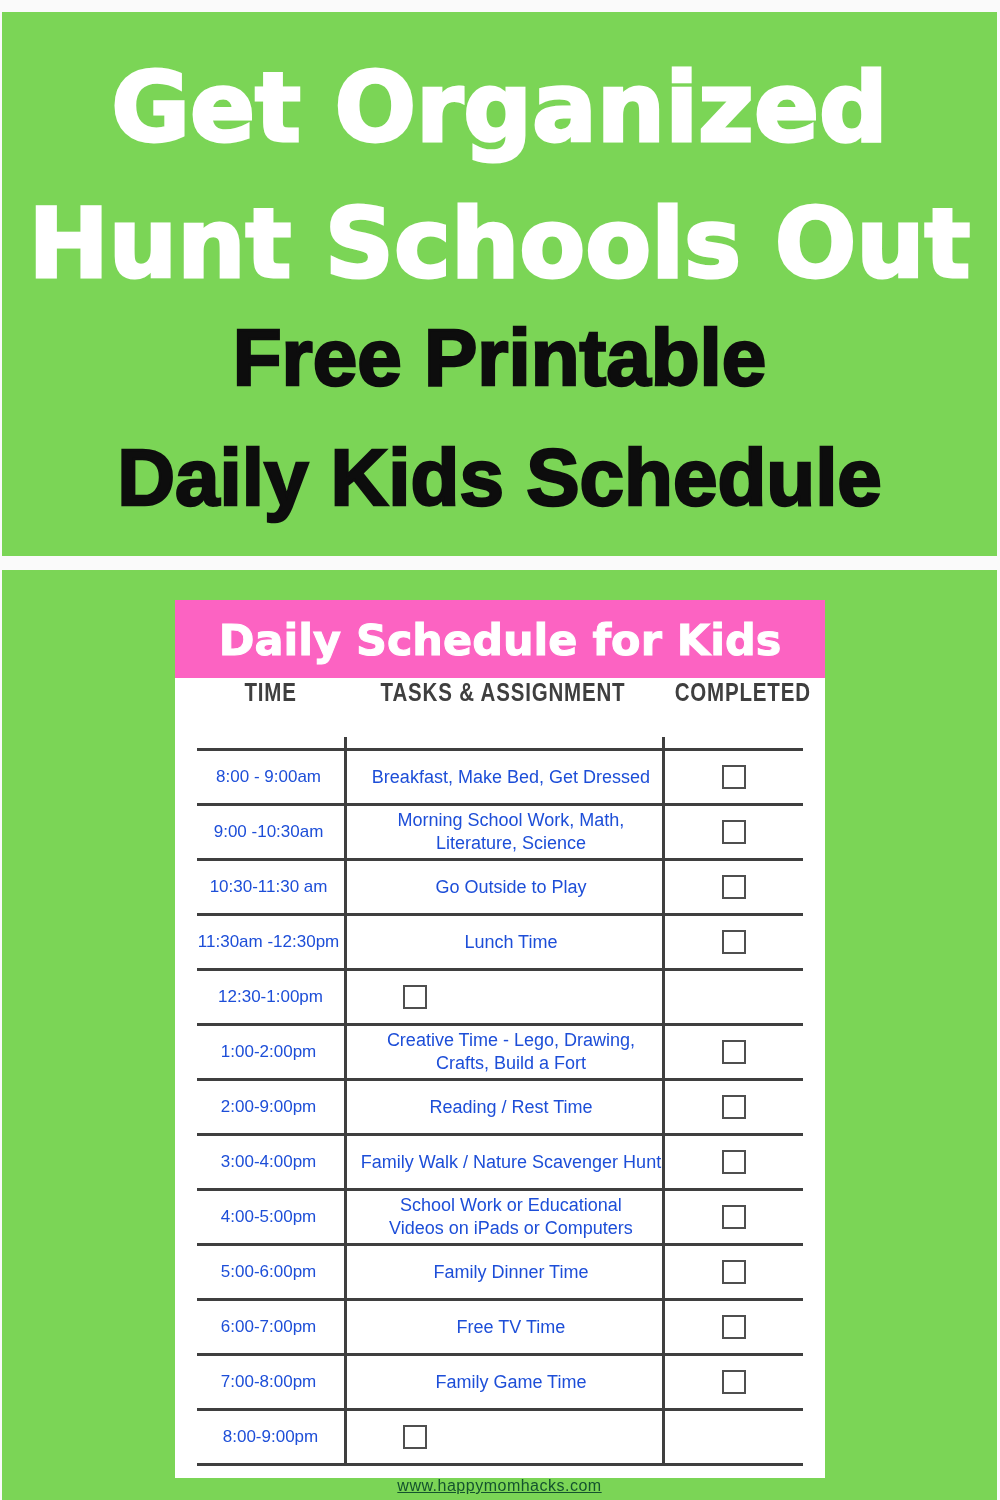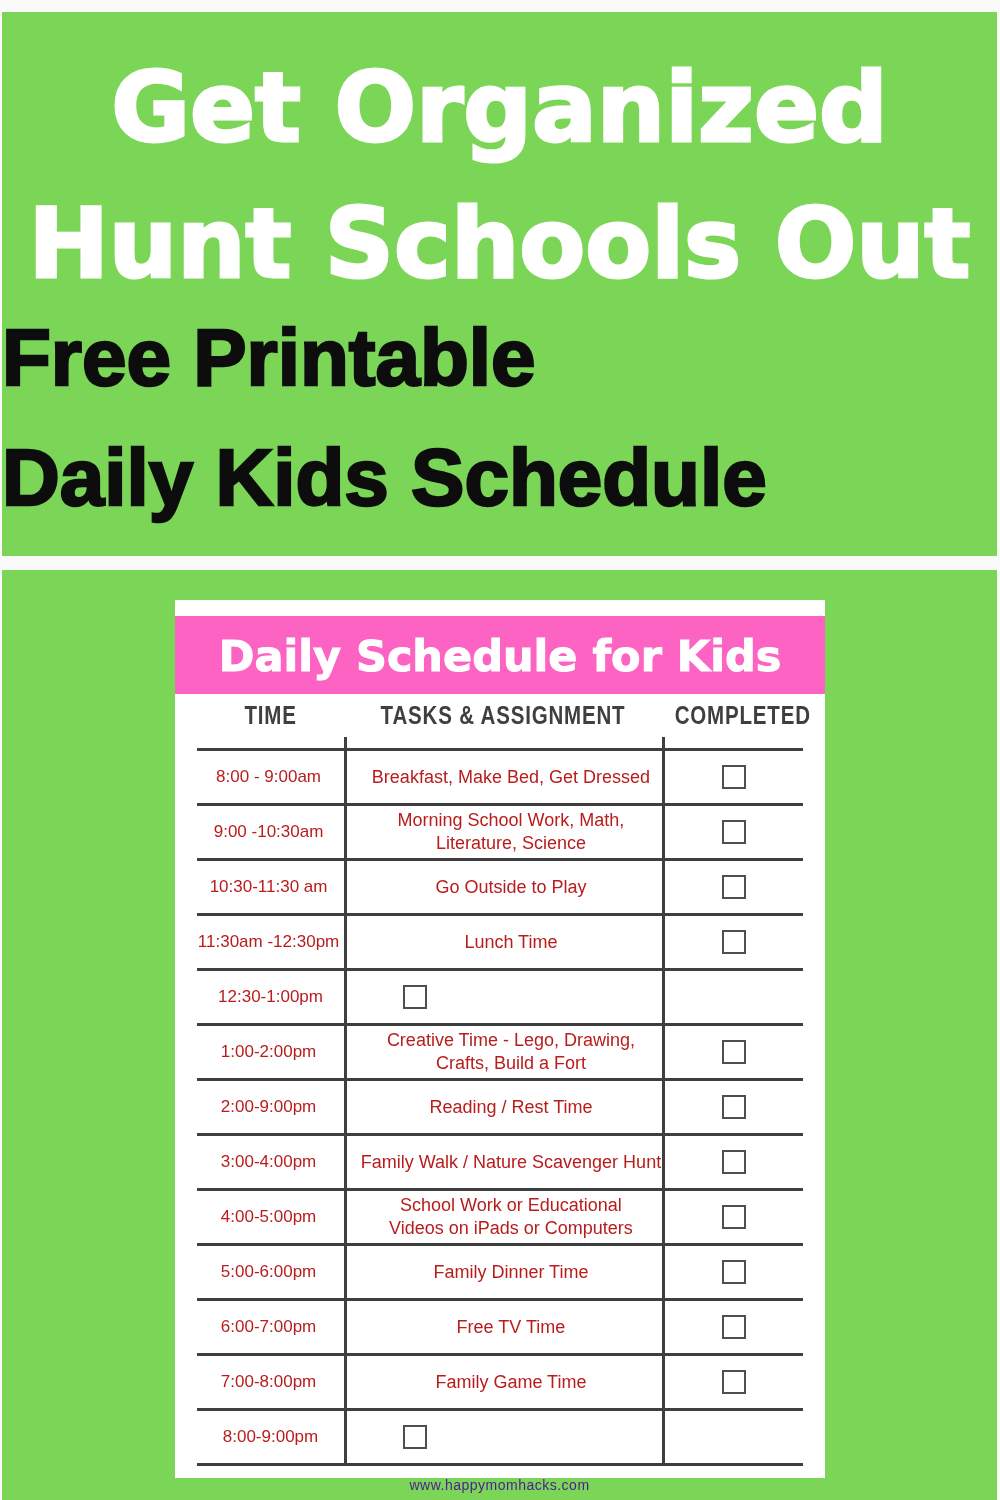--- a/index.html
+++ b/index.html
@@ -23,63 +23,63 @@
     text-align:center;
     font-family:"DejaVu Sans", sans-serif;
     font-weight:bold;
     font-size:96px;line-height:136px;
     color:#ffffff;
     -webkit-text-stroke:3px #ffffff;
     letter-spacing:0px;
   }
   .subheadline{
     position:absolute;top:286px;left:0;right:0;
-    text-align:left;
+    text-align:center;
     font-family:"Liberation Sans", sans-serif;
     font-weight:bold;
     font-size:80px;line-height:120px;
     color:#0d0d0d;
     -webkit-text-stroke:2.5px #0d0d0d;
     letter-spacing:0px;
   }
   .card{
     position:absolute;top:30px;left:173px;width:650px;height:878px;
     background:#ffffff;
   }
   .card-title{
-    position:absolute;top:16px;left:0;right:0;height:78px;
+    position:absolute;top:0;left:0;right:0;height:78px;
     background:#FC63C2;
     color:#ffffff;
     font-family:"DejaVu Sans", sans-serif;
     font-weight:bold;
     font-size:43px;line-height:80px;
     text-align:center;
     -webkit-text-stroke:1px #ffffff;
   }
   .col-headers{
     position:absolute;top:78px;left:22px;width:606px;height:52px;
-    display:flex;align-items:flex-end;
+    display:flex;align-items:flex-start;
     color:#3f3f3f;
     font-weight:bold;font-size:25px;letter-spacing:1px;
   }
   .col-headers .col{text-align:center;transform:scaleX(0.82);}
   .col-time{width:147px;}
   .col-task{width:318px;}
   .col-done{width:141px;}
   .tbody{
     position:absolute;top:148px;left:22px;width:606px;
     border-bottom:3px solid #3f3f3f;
   }
   .row{
     display:flex;
     height:55px;
     box-sizing:border-box;
     border-top:3px solid #3f3f3f;
   }
-  .cell{display:flex;align-items:center;justify-content:center;color:#b91c1c;}
+  .cell{display:flex;align-items:center;justify-content:center;color:#1d4ed8;}
   .cell.time{width:147px;font-size:17px;}
   .cell.task{
     width:318px;font-size:18px;line-height:23px;
     text-align:center;white-space:pre-line;margin-left:16px;
   }
   .cell.done{width:141px;}
   .checkbox{
     width:20px;height:20px;
     border:2px solid #4f4f4f;
     background:#ffffff;
@@ -87,21 +87,21 @@
   }
   .vline{
     position:absolute;width:3px;top:137px;height:729px;
     background:#3f3f3f;
   }
   .vline1{left:169px;}
   .vline2{left:487px;}
   .footer-url{
     position:absolute;top:907px;left:0;right:0;
     text-align:center;
-    font-size:14px;color:#4c1d95;letter-spacing:0.5px;
+    font-size:16px;color:#14532d;letter-spacing:0.5px;text-decoration:underline;
   }
 </style>
 </head>
 <body>
 
 <div class="page">
 
   <div class="green-top">
     <div class="headline">
       <div>Get Organized</div>

